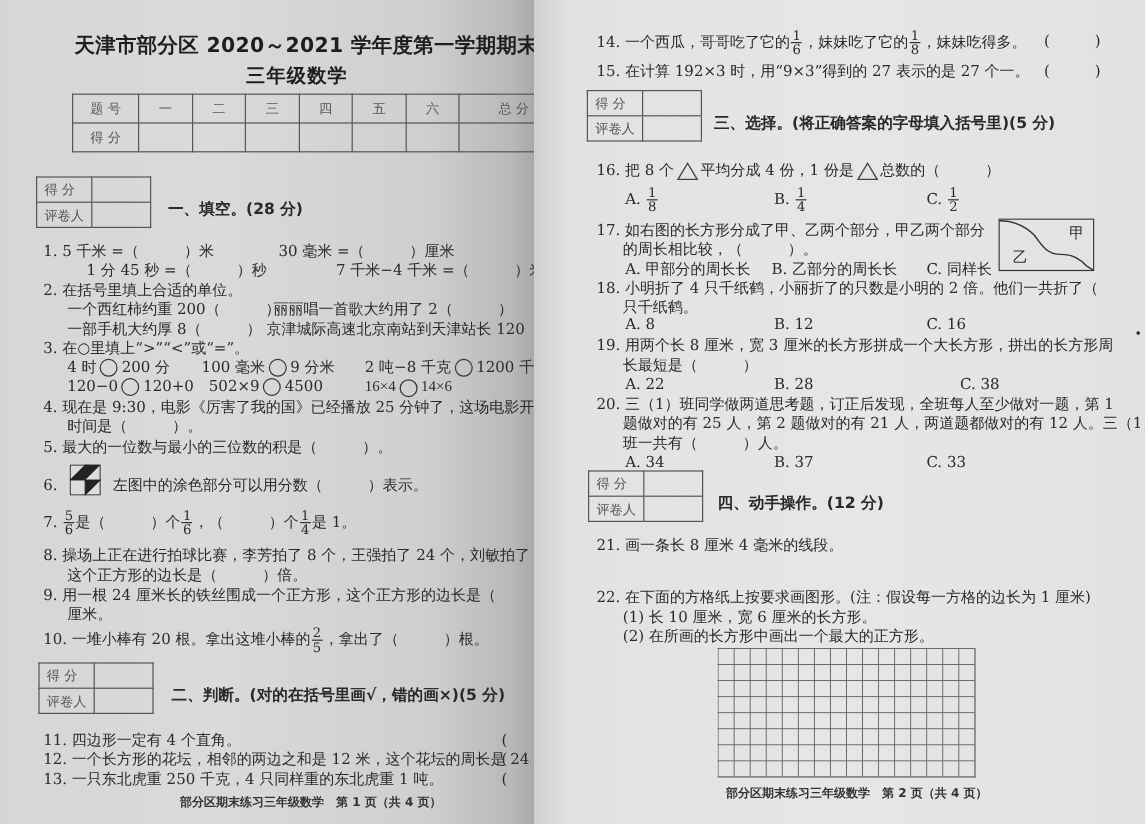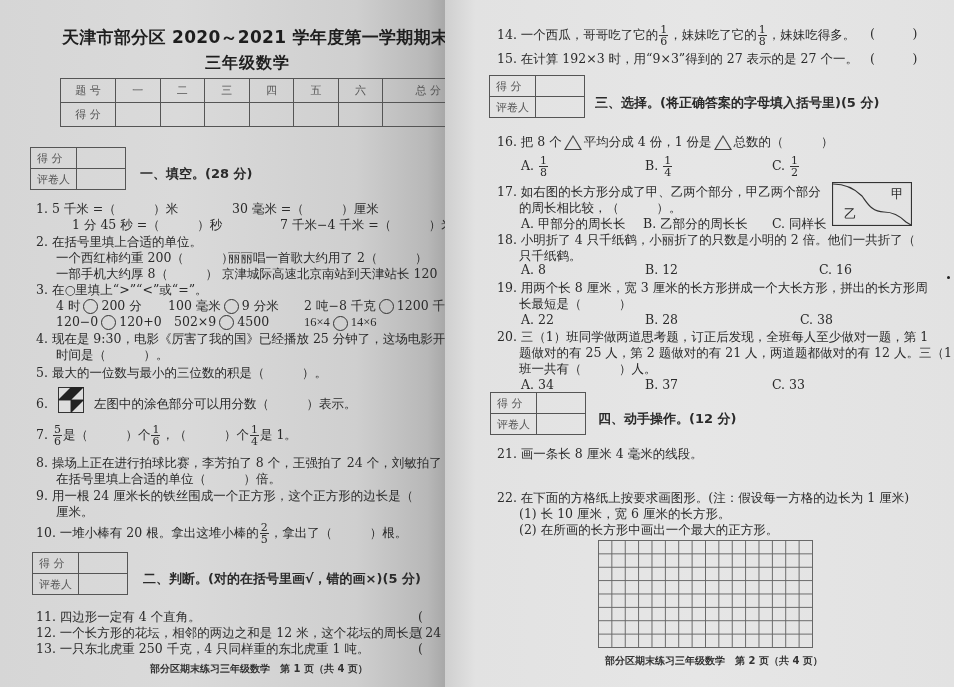--- a/index.html
+++ b/index.html
@@ -141,21 +141,21 @@
       </span><span>是（　　　）个</span><span class="frac">
         <span class="num">1</span>
         <span>6</span>
       </span><span>，（　　　）个</span><span class="frac">
         <span class="num">1</span>
         <span>4</span>
       </span><span>是 1。</span>
   </div>
 
   <div class="abs q" style="left:36px;top:455px;">8. 操场上正在进行拍球比赛，李芳拍了 8 个，王强拍了 24 个，刘敏拍了 6 个。</div>
-  <div class="abs q" style="left:56px;top:471px;">在括号里填上合适的单位（　　　）倍。</div>
+  <div class="abs q" style="left:56px;top:471px;">这个正方形的边长是（　　　）倍。</div>
   <div class="abs q" style="left:36px;top:488px;">9. 用一根 24 厘米长的铁丝围成一个正方形，这个正方形的边长是（　　　）</div>
   <div class="abs q" style="left:56px;top:504px;">厘米。</div>
   <div class="abs q" style="left:36px;top:522px;">
     <span>10. 一堆小棒有 20 根。拿出这堆小棒的</span><span class="frac">
         <span class="num">2</span>
         <span>5</span>
       </span><span>，拿出了（　　　）根。</span>
   </div>
 
   <table class="grader" style="left:32px;top:552px;">
@@ -236,21 +236,21 @@
       <rect x="0.5" y="0.5" width="79" height="43" fill="none" stroke="#333" stroke-width="1.2"></rect>
       <path d="M1,2 C12,2 22,6 30,14 C36,22 40,30 52,30 C62,30 68,34 74,40 L79,43" fill="none" stroke="#333" stroke-width="1.2"></path>
     </svg>
     <div class="abs q" style="left:891px;top:186px;">甲</div>
     <div class="abs q" style="left:844px;top:206px;">乙</div>
 
     <div class="abs q" style="left:497px;top:232px;">18. 小明折了 4 只千纸鹤，小丽折了的只数是小明的 2 倍。他们一共折了（　　　）</div>
     <div class="abs q" style="left:519px;top:248px;">只千纸鹤。</div>
     <div class="abs q" style="left:521px;top:262px;">A. 8</div>
     <div class="abs q" style="left:645px;top:262px;">B. 12</div>
-    <div class="abs q" style="left:772px;top:262px;margin-left:47px;">C. 16</div>
+    <div class="abs q" style="left:772px;top:262px;">C. 16</div>
 
     <div class="abs q" style="left:497px;top:280px;">19. 用两个长 8 厘米，宽 3 厘米的长方形拼成一个大长方形，拼出的长方形周</div>
     <div class="abs q" style="left:519px;top:296px;">长最短是（　　　）</div>
     <div class="abs q" style="left:521px;top:312px;">A. 22</div>
     <div class="abs q" style="left:645px;top:312px;">B. 28</div>
     <div class="abs q" style="left:772px;top:312px;margin-left:28px;">C. 38</div>
 
     <div class="abs q" style="left:497px;top:329px;">20. 三（1）班同学做两道思考题，订正后发现，全班每人至少做对一题，第 1</div>
     <div class="abs q" style="left:519px;top:345px;">题做对的有 25 人，第 2 题做对的有 21 人，两道题都做对的有 12 人。三（1）</div>
     <div class="abs q" style="left:519px;top:361px;">班一共有（　　　）人。</div>

